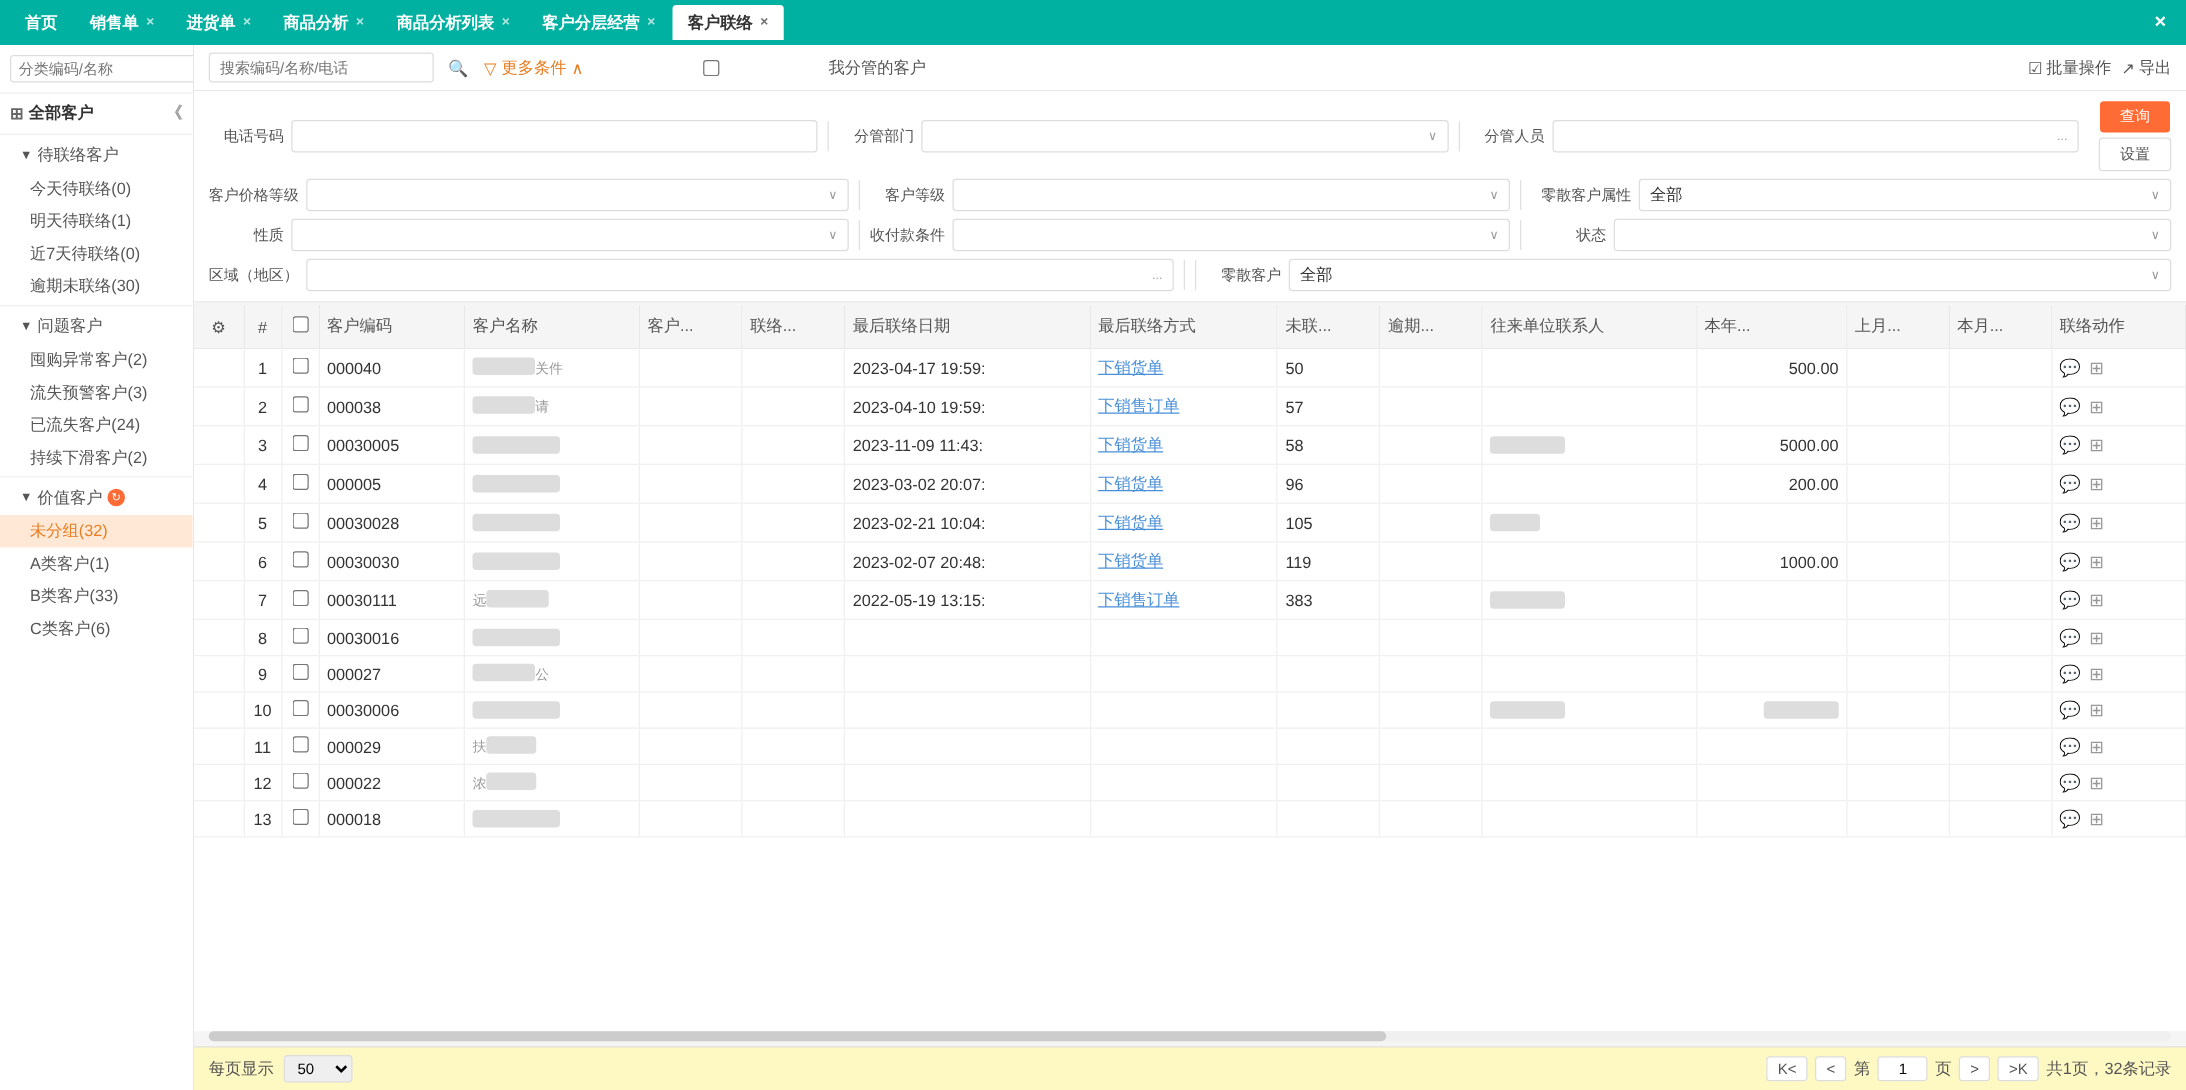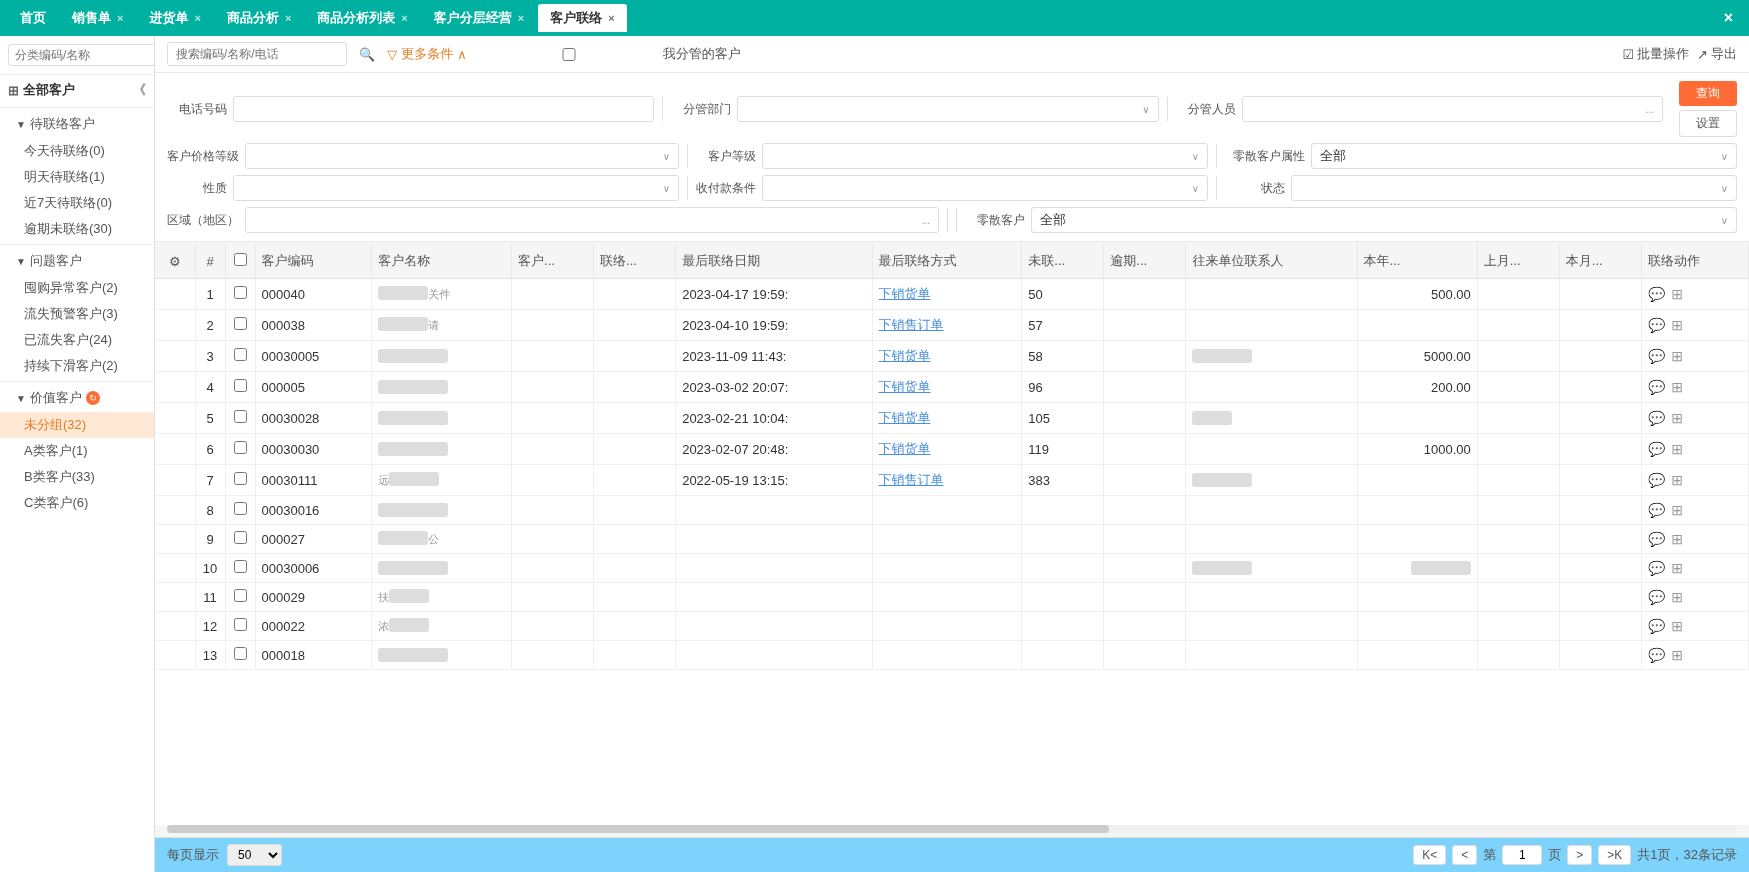--- a/index.html
+++ b/index.html
@@ -335,21 +335,21 @@
     .gear-th {
       width: 32px;
       text-align: center;
     }
     .num-th { width: 30px; text-align: center; }
 
     
     .table-footer {
       display: flex;
       align-items: center;
-      background: #7dd3fc;
+      background: #fef9c3;
       border-top: 1px solid #e0e0e0;
       padding: 6px 12px;
       font-size: 12px;
       color: #555;
       gap: 8px;
     }
     .page-size-label { color: #555; }
     .page-size-select {
       border: 1px solid #ddd;
       border-radius: 3px;
@@ -545,21 +545,21 @@
           </div>
         </div>
         <div class="filter-divider"></div>
         <div class="filter-field">
           <label>分管人员</label>
           <div class="select-box">
             <span></span>
             <span class="chevron">...</span>
           </div>
         </div>
-        <div style="display:flex;flex-direction:column;gap:4px;margin-left:8px;">
+        <div style="display:flex;flex-direction:column;gap:4px;margin-left:8px;align-items:center;">
           <button class="btn-query">查询</button>
           <button class="btn-reset">设置</button>
         </div>
       </div>
 
       <div class="filter-row">
         <div class="filter-field">
           <label>客户价格等级</label>
           <div class="select-box">
             <span></span>

